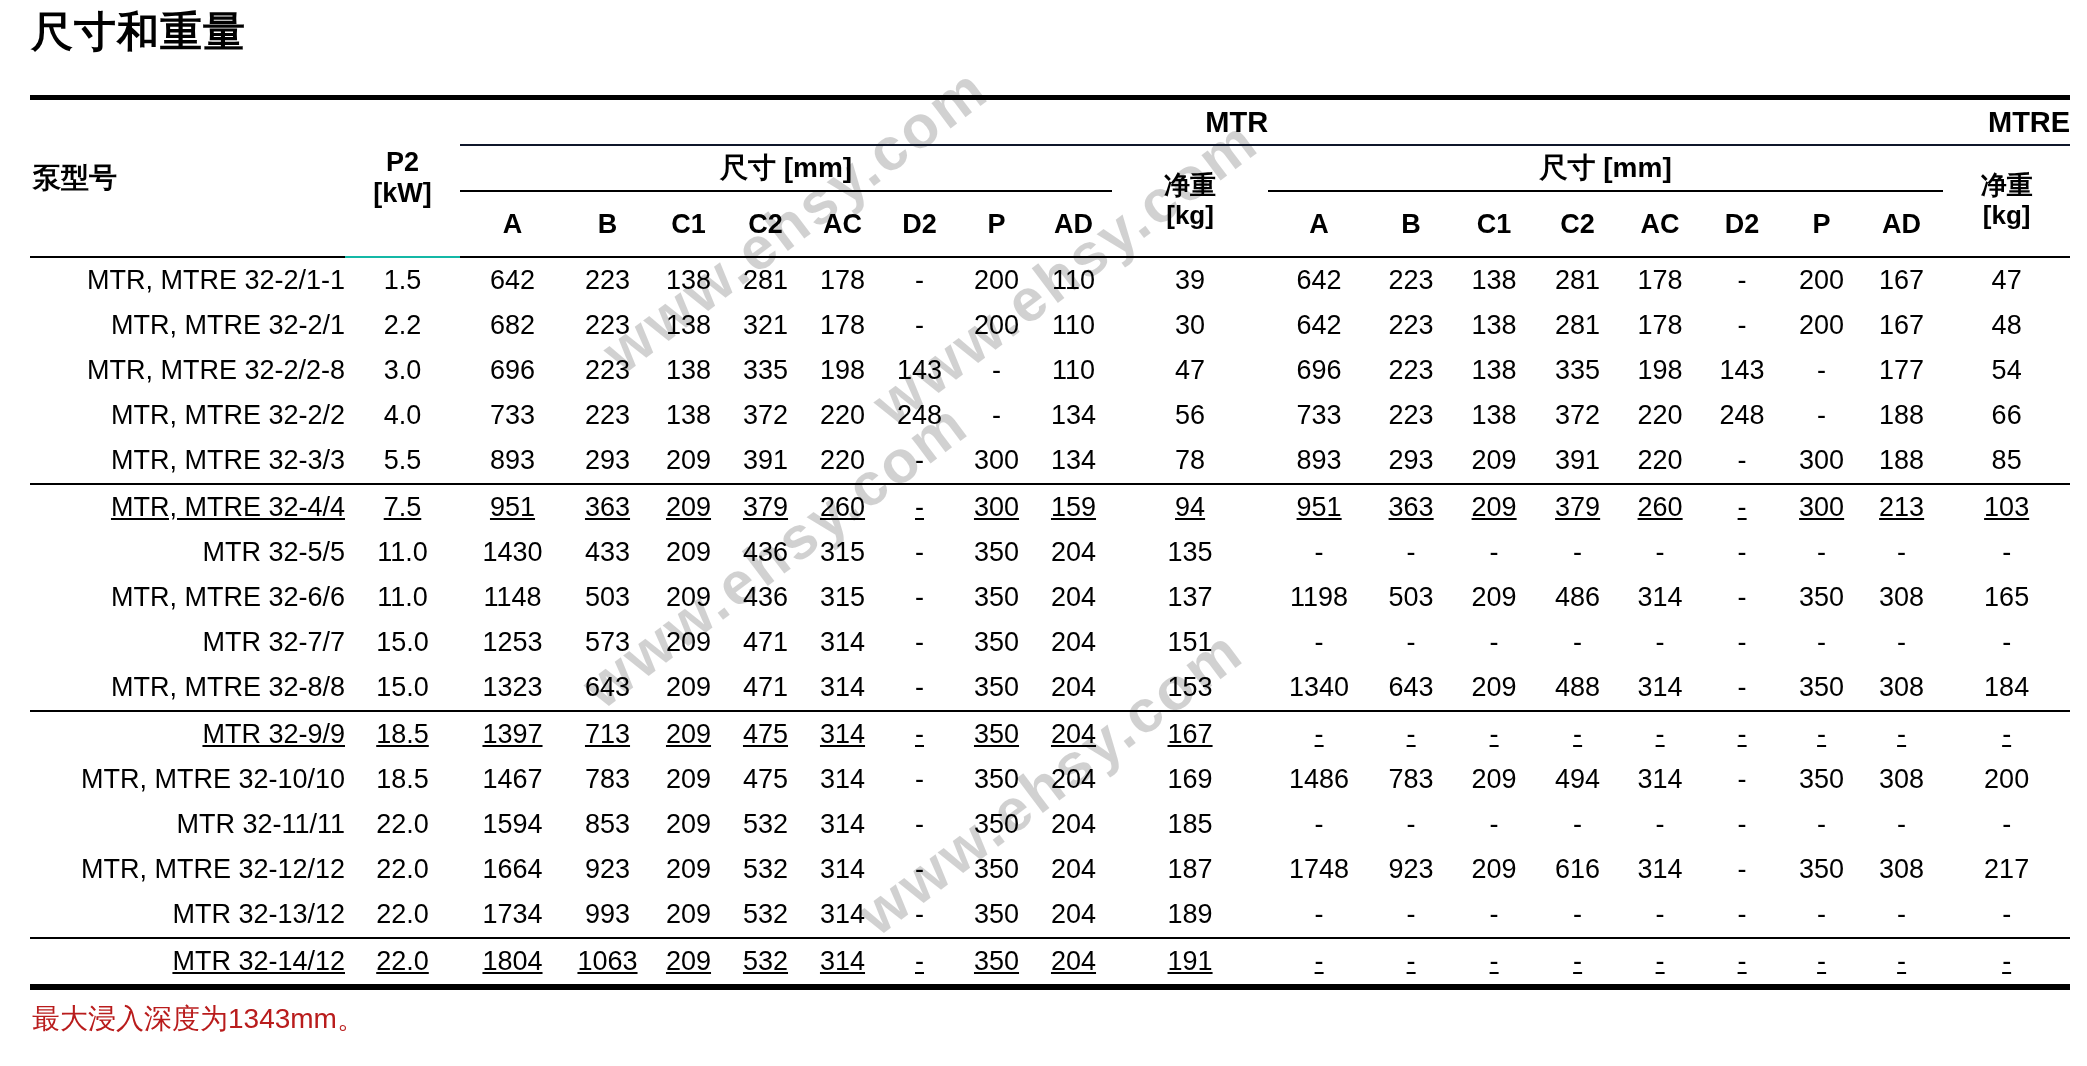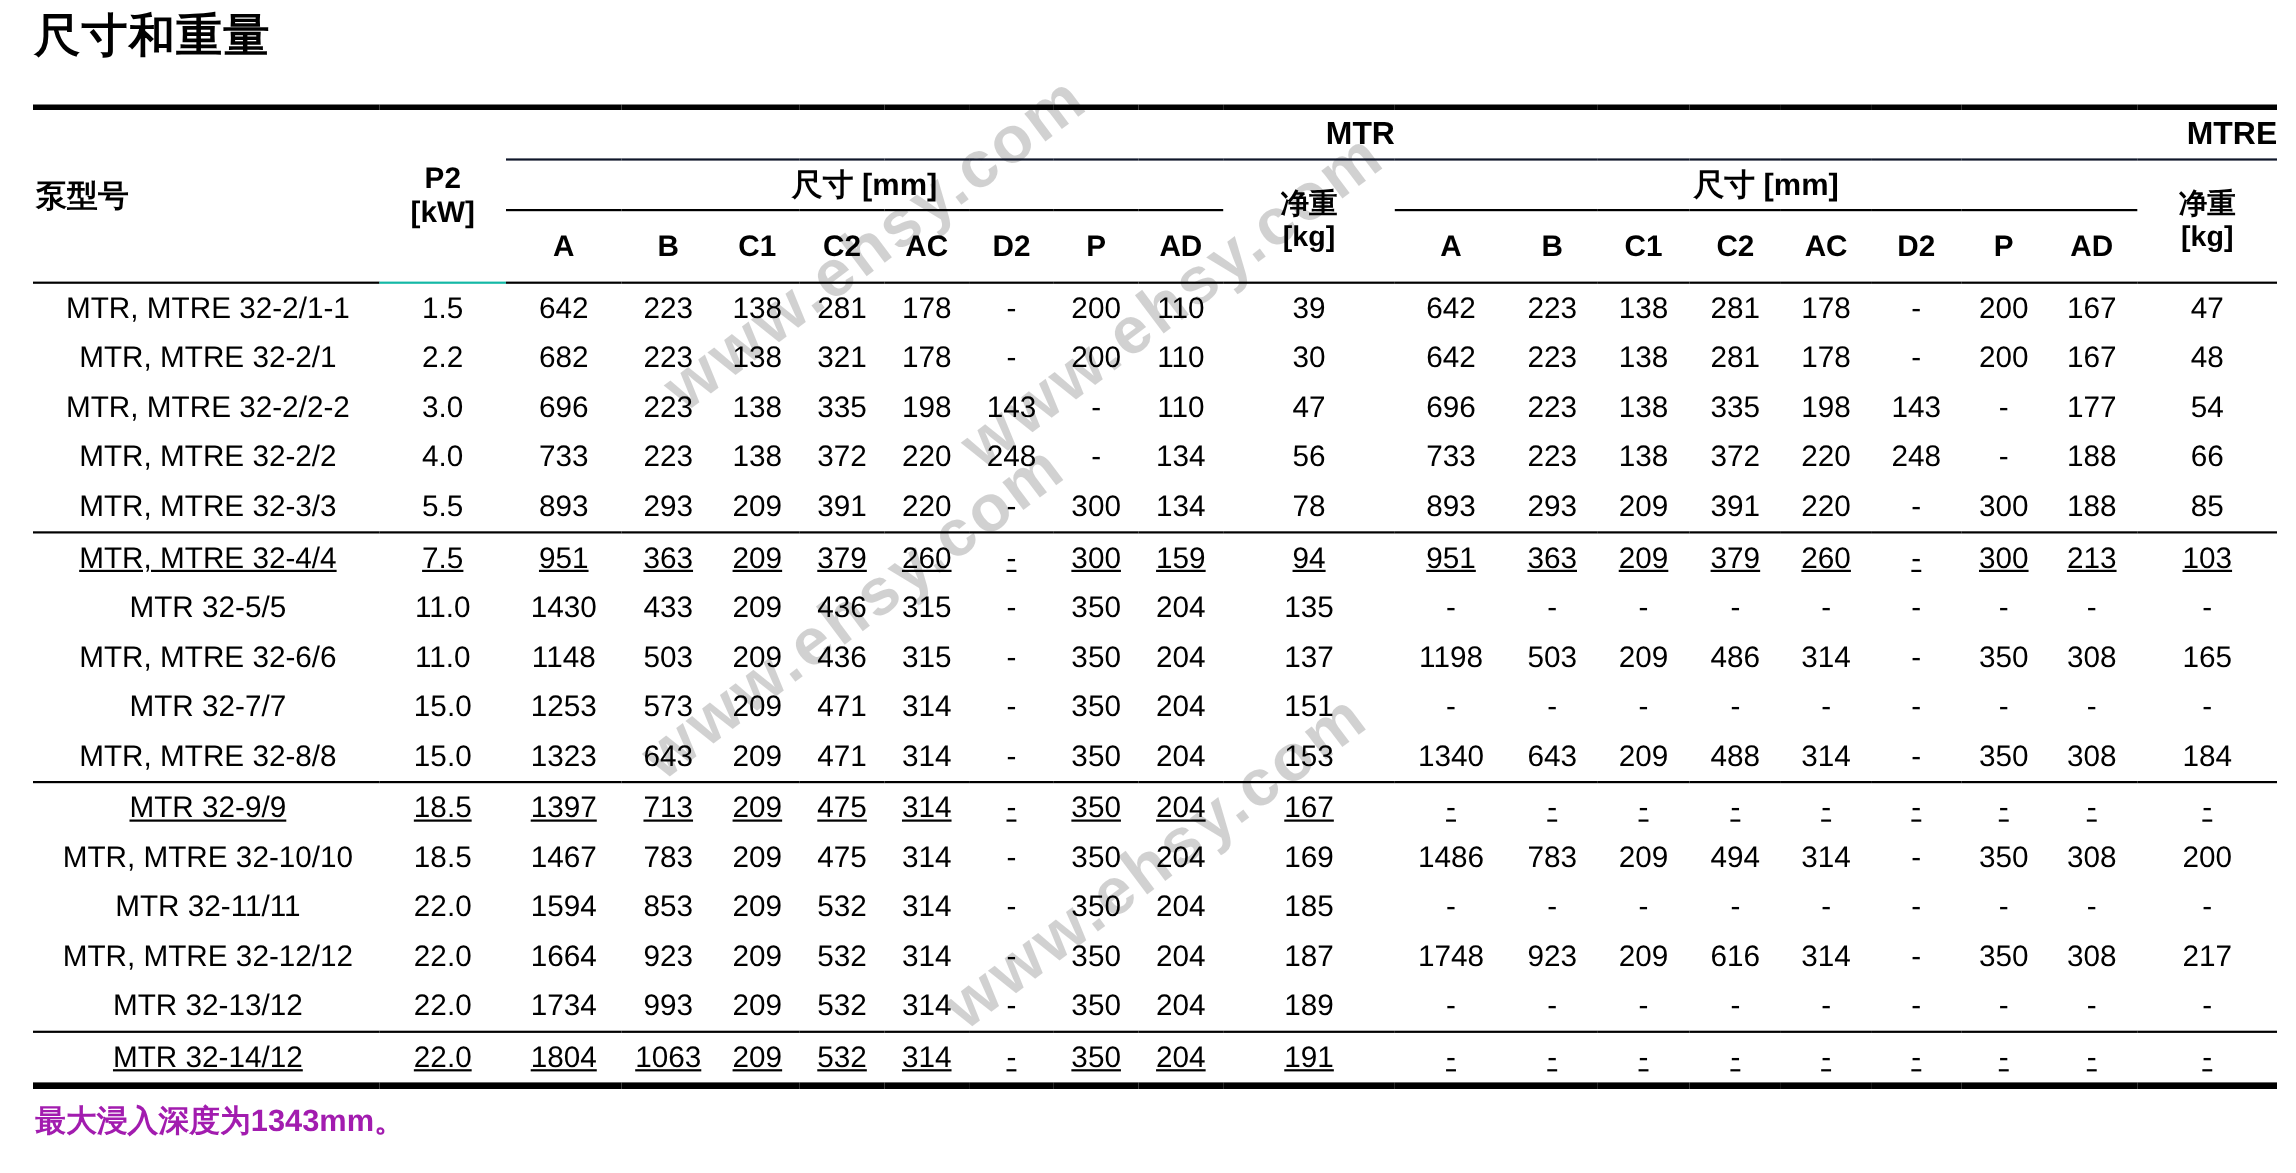--- a/index.html
+++ b/index.html
@@ -40,25 +40,25 @@
   th.dim{border-bottom:2px solid #000;text-align:center;vertical-align:middle;}
   th.wt-head{
     font-size:26px;line-height:1.15;text-align:center;vertical-align:middle;
     border-bottom:2px solid #000;
   }
   .tr-letters th{border-bottom:2px solid #000;text-align:center;}
   tbody td{
     height:45px;font-size:27px;text-align:center;vertical-align:middle;
     white-space:nowrap;
   }
-  tbody td.model{text-align:center;padding-left:3px;}
+  tbody td.model{text-align:right;padding-left:3px;}
   tbody tr.group-start td{border-top:2px solid #000;text-decoration:underline;}
   .footnote{
     position:absolute;left:32px;top:1000px;
-    font-size:28px;color:#a21caf;font-weight:bold;
+    font-size:28px;color:#b91c1c;
   }
   .watermark{
     position:absolute;
     font-size:60px;font-weight:700;letter-spacing:3px;
     color:rgba(0,0,0,0.18);
     transform:translate(-50%,-50%) rotate(-37deg);
     white-space:nowrap;pointer-events:none;user-select:none;
   }
   .w1{left:795px;top:220px;}
   .w2{left:1065px;top:272px;}
@@ -180,21 +180,21 @@
           <td class="num">223</td>
           <td class="num">138</td>
           <td class="num">281</td>
           <td class="num">178</td>
           <td class="num">-</td>
           <td class="num">200</td>
           <td class="num">167</td>
           <td class="num wt">48</td>
         </tr>
         <tr>
-          <td class="model">MTR, MTRE 32-2/2-2</td>
+          <td class="model">MTR, MTRE 32-2/2-8</td>
           <td class="num">3.0</td>
           <td class="num">696</td>
           <td class="num">223</td>
           <td class="num">138</td>
           <td class="num">335</td>
           <td class="num">198</td>
           <td class="num">143</td>
           <td class="num">-</td>
           <td class="num">110</td>
           <td class="num wt">47</td>

